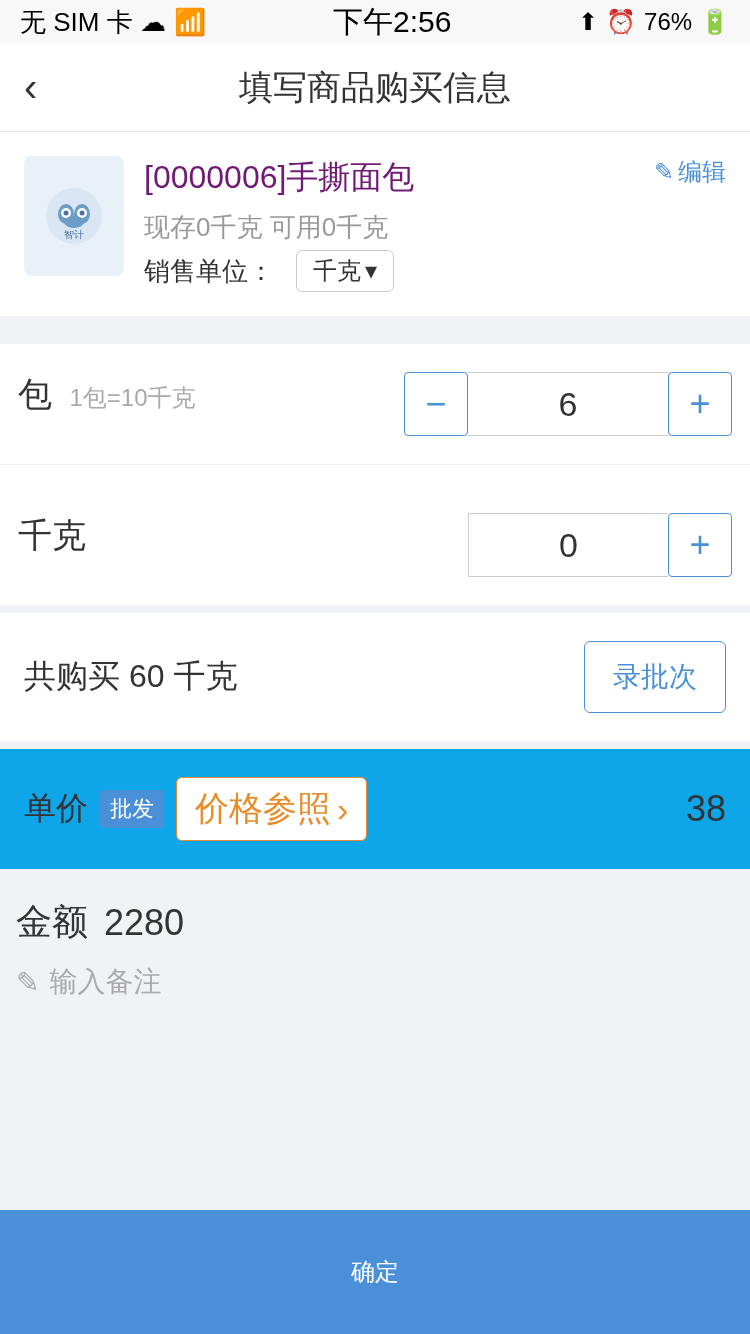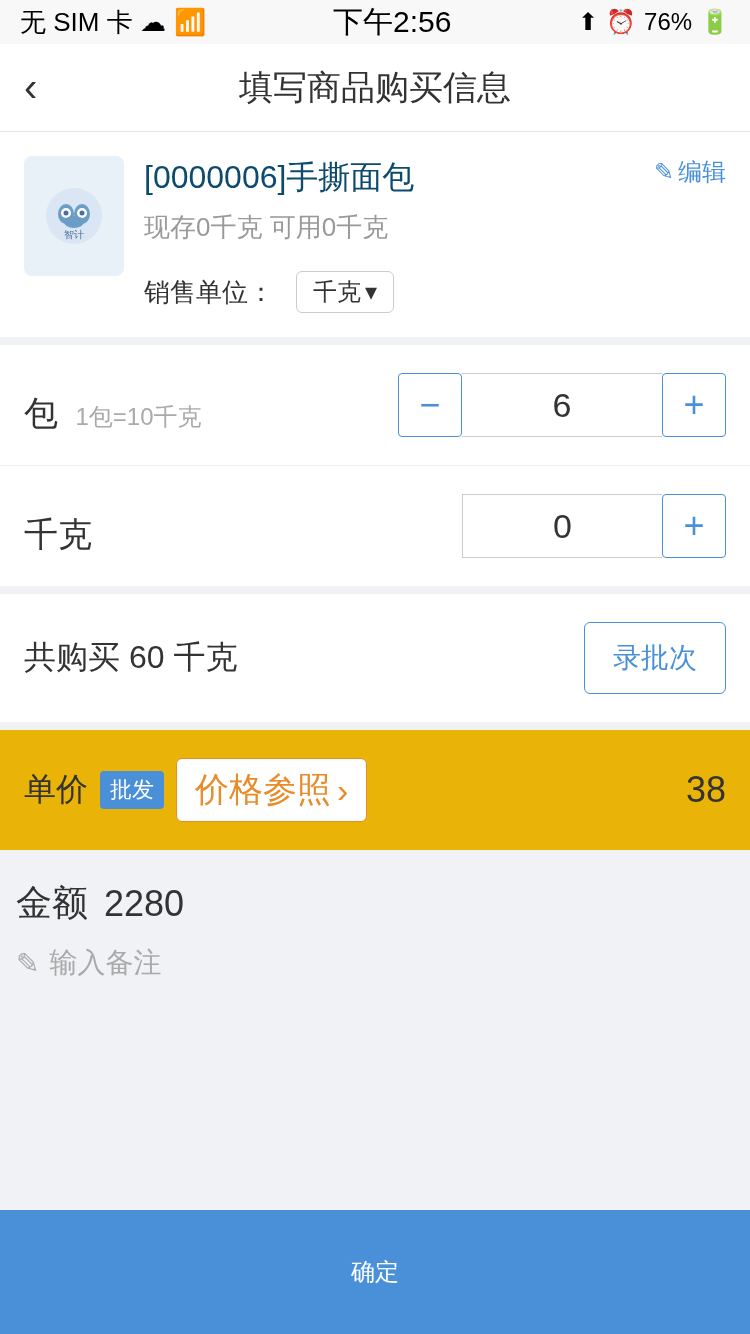--- a/index.html
+++ b/index.html
@@ -69,27 +69,27 @@
       border-radius: 8px;
       display: flex;
       align-items: center;
       justify-content: center;
       flex-shrink: 0;
     }
     .product-image svg { width: 60px; height: 60px; }
     .product-info { flex: 1; }
     .product-name {
       font-size: 32px;
-      color: #0c4a6e;
+      color: #701a75;
       margin-bottom: 10px;
     }
     .product-stock {
       font-size: 26px;
       color: #999;
-      margin-bottom: 26px;
+      margin-bottom: 5px;
     }
     .product-unit {
       font-size: 26px;
       color: #333;
       display: flex;
       align-items: center;
       gap: 22px;
     }
     .unit-select {
       border: 1px solid #ccc;
@@ -110,23 +110,24 @@
       gap: 4px;
     }
 
     
     .form-section {
       background: #fff;
       border-bottom: 8px solid #f0f2f5;
     }
     .form-row {
       display: flex;
-      align-items: flex-end;
-      padding: 28px 24px;
+      align-items: flex-start;
+      padding: 28px 18px;
       border-bottom: 1px solid #f0f0f0;
+      margin-top: 20px;
     }
     .form-row:last-child { border-bottom: none; }
     .form-label {
       font-size: 34px;
       color: #333;
       min-width: 100px;
     }
     .form-label-sub {
       font-size: 24px;
       color: #aaa;
@@ -193,21 +194,21 @@
       color: #4a90d9;
       background: #fff;
       font-size: 28px;
       padding: 16px 28px;
       border-radius: 6px;
       cursor: pointer;
     }
 
     
     .price-section {
-      background: #eab308;
+      background: #0ea5e9;
       padding: 28px 24px;
       display: flex;
       align-items: center;
       justify-content: space-between;
       border-bottom: 1px solid #f0f0f0;
     }
     .price-label {
       font-size: 32px;
       color: #333;
       display: flex;

